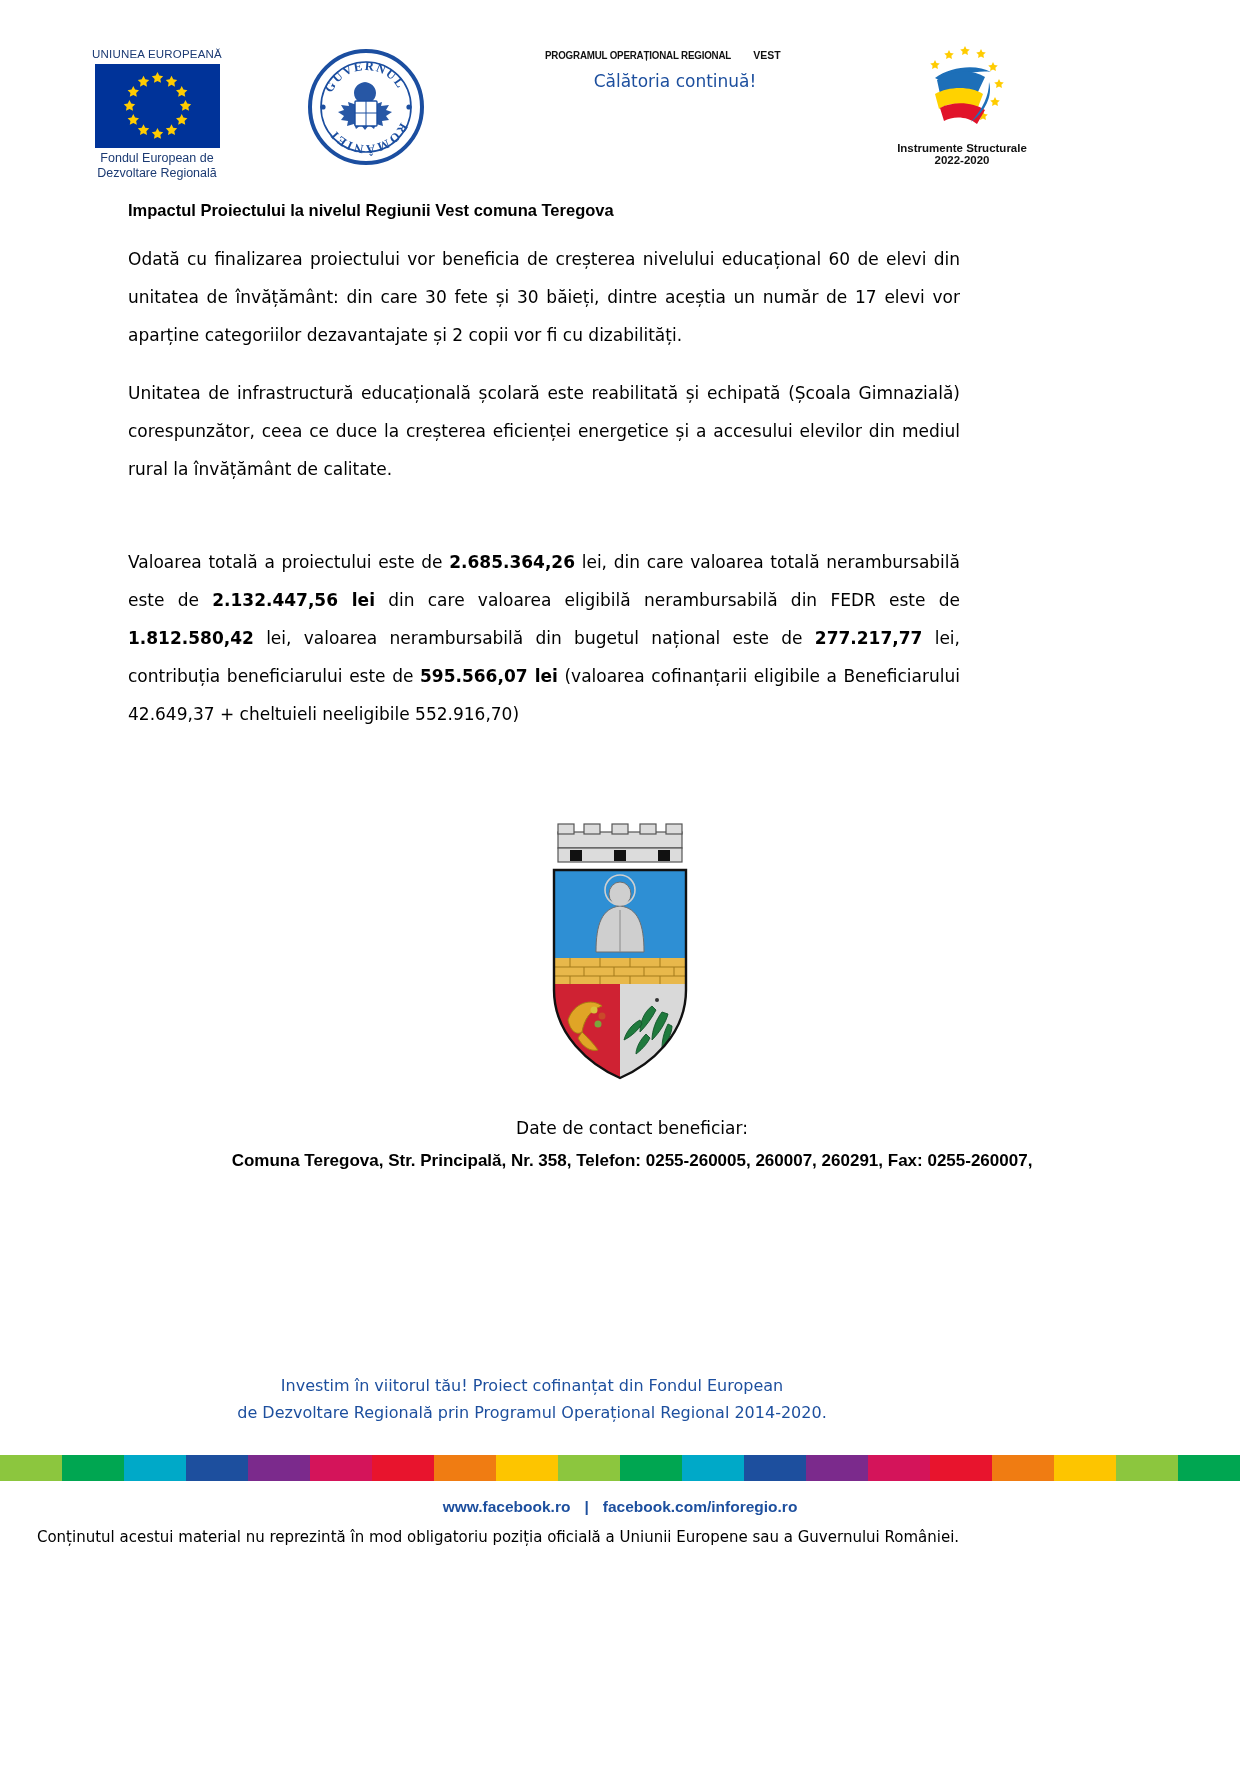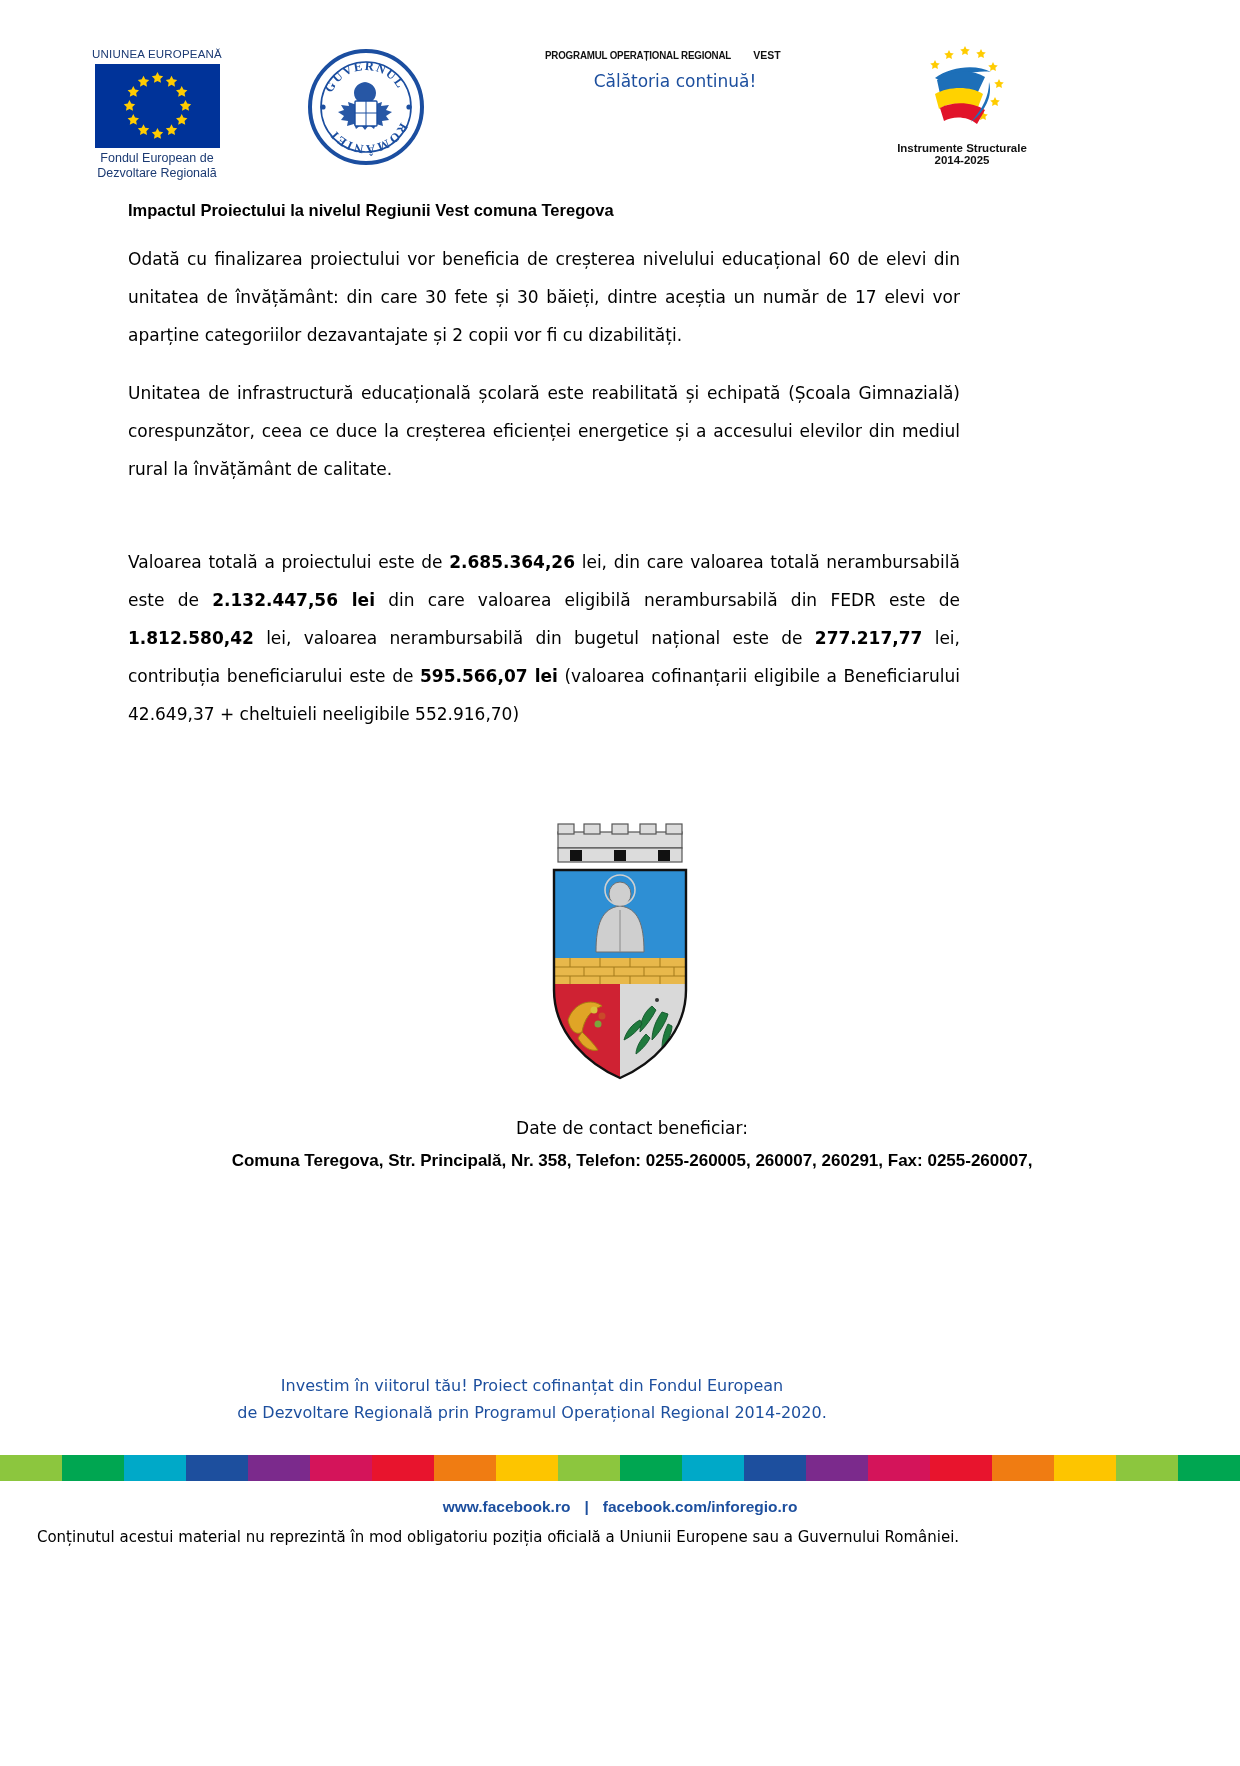--- a/index.html
+++ b/index.html
@@ -191,21 +191,21 @@
           <polygon points="0,-5 1.47,-2.02 4.76,-1.55 2.38,0.77 2.94,4.05 0,2.5 -2.94,4.05 -2.38,0.77 -4.76,-1.55 -1.47,-2.02" transform="translate(76,74)"></polygon>
         </g>
         <path d="M28 36 C44 24 70 22 84 30 C72 28 52 32 40 42 Z" fill="#1d6fb8"></path>
         <path d="M30 38 C44 28 66 27 78 35 L70 52 C58 45 42 46 33 52 Z" fill="#1d6fb8"></path>
         <path d="M28 52 C42 44 64 44 76 52 L70 68 C58 60 42 60 32 67 Z" fill="#FFD200"></path>
         <path d="M33 66 C46 59 66 60 78 68 L70 82 C60 74 46 74 37 79 Z" fill="#e1132a"></path>
         <path d="M82 40 C86 54 78 70 64 80 C76 66 82 54 82 40 Z" fill="#1d6fb8"></path>
       </svg>
     </div>
     <div class="is-cap1">Instrumente Structurale</div>
-    <div class="is-cap2">2014-2025</div>
+    <div class="is-cap2">2022-2020</div>
   </div>
 </div>
 
 <div class="content">
 
   <div class="doc-title">Impactul Proiectului la nivelul Regiunii Vest comuna Teregova</div>
 
   <div class="para">Odată cu finalizarea proiectului vor beneficia de creșterea nivelului educațional 60 de elevi din unitatea de învățământ: din care 30 fete și 30 băieți, dintre aceștia un număr de 17 elevi vor aparține categoriilor dezavantajate și 2 copii vor fi cu dizabilități.</div>
 
   <div class="para">Unitatea de infrastructură educațională școlară este reabilitată și echipată (Școala Gimnazială) corespunzător, ceea ce duce la creșterea eficienței energetice și a accesului elevilor din mediul rural la învățământ de calitate.</div>

